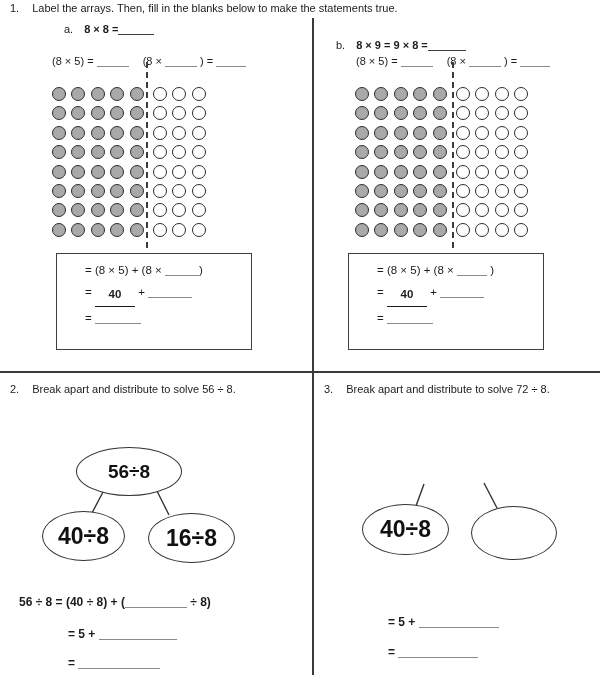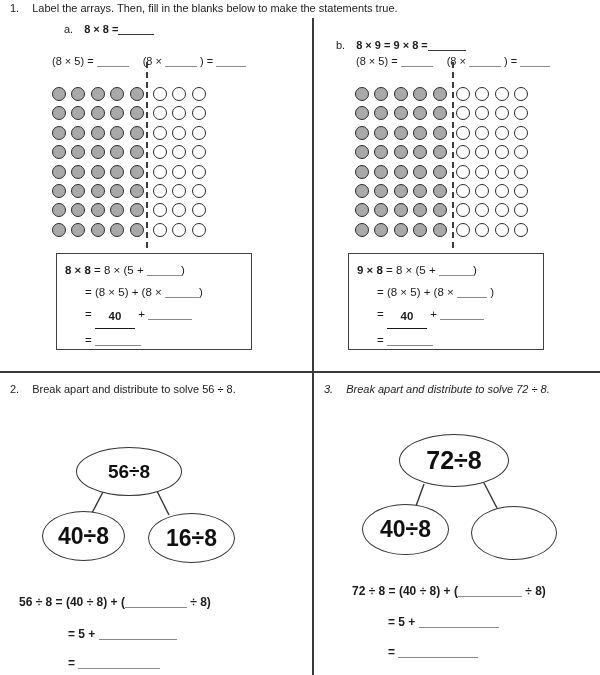--- a/index.html
+++ b/index.html
@@ -153,25 +153,20 @@
         <span class="dot gray"></span>
         <span class="dot gray"></span>
         <span class="dot-gap"></span>
         <span class="dot white"></span>
         <span class="dot white"></span>
         <span class="dot white"></span>
       </div>
     </div>
 
   <div class="dbox" style="left:56px;top:253px;">
-    <div class="bline">
-      <span class="boldeq">8 × 8</span>
-      <span>= 8 × (5 +</span>
-      <span class="blank" style="width:34px"></span><span>)</span>
-    </div>
     <div class="bline ind">
       <span>= (8 × 5)  +  (8 ×</span>
       <span class="blank" style="width:34px"></span><span>)</span>
     </div>
     <div class="bline ind">
       <span>=</span>
       <span class="filled">40</span>
       <span>+</span>
       <span class="blank" style="width:44px"></span>
     </div>
@@ -286,25 +281,20 @@
         <span class="dot gray"></span>
         <span class="dot-gap"></span>
         <span class="dot white"></span>
         <span class="dot white"></span>
         <span class="dot white"></span>
         <span class="dot white"></span>
       </div>
     </div>
 
   <div class="dbox" style="left:348px;top:253px;">
-    <div class="bline">
-      <span class="boldeq">9 × 8</span>
-      <span>= 8 × (5 +</span>
-      <span class="blank" style="width:34px"></span><span>)</span>
-    </div>
     <div class="bline ind">
       <span>= (8 × 5)  +  (8 ×</span>
       <span class="blank" style="width:30px"></span>
       <span>)</span>
     </div>
     <div class="bline ind">
       <span>=</span>
       <span class="filled">40</span>
       <span>+</span>
       <span class="blank" style="width:44px"></span>
@@ -333,35 +323,28 @@
   </div>
   <div class="eq" style="left:68px;top:627px;">
     <span>= 5 +</span>
     <span class="blank" style="width:78px"></span>
   </div>
   <div class="eq" style="left:68px;top:656px;">
     <span>=</span>
     <span class="blank" style="width:82px"></span>
   </div>
 
-  <div class="abs" style="left:324px;top:383px;font-style:italic;">
+  <div class="abs" style="left:324px;top:383px;">
     <span class="qnum">3.</span><span>Break apart and distribute to solve 72 ÷ 8.</span>
-  </div>
-  <div class="ellipse" style="left:399px;top:434px;width:108px;height:51px;font-size:25px;">
-    <span>72÷8</span>
   </div>
   <div class="ellipse" style="left:362px;top:504px;width:85px;height:49px;font-size:23px;">
     <span>40÷8</span>
   </div>
   <div class="ellipse" style="left:471px;top:506px;width:84px;height:52px;font-size:23px;">
     <span></span>
-  </div>
-  <div class="eq" style="left:352px;top:584px;">
-    <span>72 ÷ 8 = (40 ÷ 8) + (</span><span class="blank" style="width:64px"></span>
-    <span>÷ 8)</span>
   </div>
   <div class="eq" style="left:388px;top:615px;">
     <span>= 5 +</span>
     <span class="blank" style="width:80px"></span>
   </div>
   <div class="eq" style="left:388px;top:645px;">
     <span>=</span>
     <span class="blank" style="width:80px"></span>
   </div>
 

